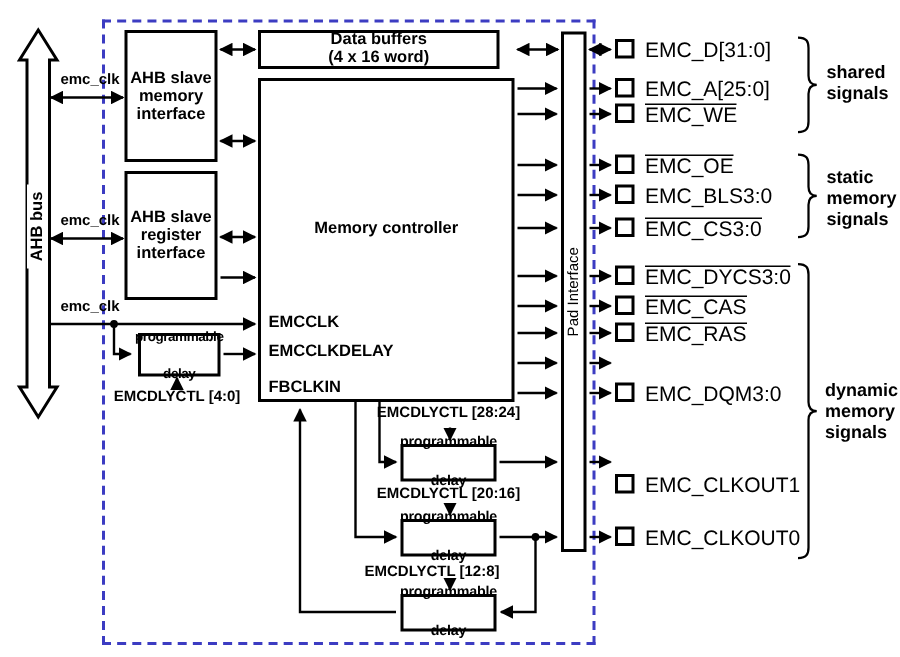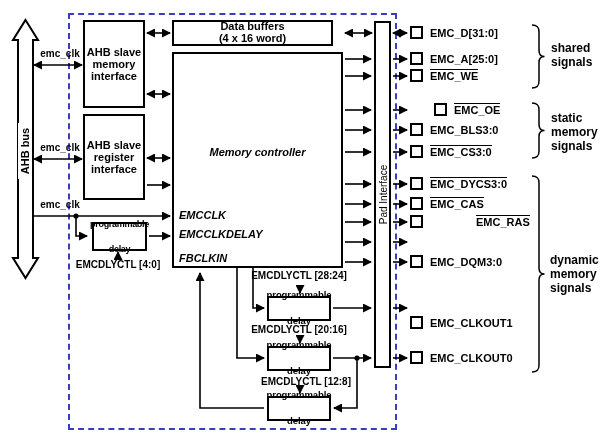--- a/index.html
+++ b/index.html
@@ -3,39 +3,39 @@
 <meta charset="utf-8">
 <style>
   html,body{margin:0;padding:0;background:#fff;}
   .canvas{position:relative;width:600px;height:438px;background:#fff;overflow:hidden;
           font-family:"Liberation Sans",sans-serif;color:#000;}
   .dashed-frame{position:absolute;left:68px;top:13px;width:329px;height:417px;
           border:2px dashed #3c3cc2;box-sizing:border-box;z-index:0;}
   .box{position:absolute;border:2.5px solid #000;background:#fff;box-sizing:border-box;
           display:flex;flex-direction:column;align-items:center;justify-content:center;
           text-align:center;font-weight:bold;font-size:11px;line-height:1.12;z-index:1;}
-  .box.plain{display:block;font-style:italic;}
+  .box.plain{display:block;}
   .sm-title{position:absolute;left:0;right:0;top:92px;text-align:center;
           font-weight:bold;font-size:11px;line-height:1.18;}
   .sm-port{position:absolute;left:5px;font-size:11px;font-weight:bold;line-height:13px;}
   .delay{font-size:9.5px;line-height:1.12;letter-spacing:-0.1px;gap:15px;}
   .delay.small{font-size:9px;letter-spacing:-0.3px;}
   .wires{position:absolute;left:0;top:0;z-index:2;pointer-events:none;}
   .lbl{position:absolute;z-index:3;}
   .clk-label{width:56px;text-align:center;font-size:10px;font-weight:bold;}
   .ctl-label{width:120px;text-align:center;font-size:10px;font-weight:bold;}
   .rot{transform:rotate(-90deg);text-align:center;}
   .ahb-label{left:-3px;top:144px;width:56px;height:14px;background:#fff;
           font-size:11px;font-weight:bold;line-height:14px;}
   .pad-label{left:338px;top:188px;width:90px;height:13px;font-size:10px;
           font-weight:normal;line-height:13px;}
   .sig-row{position:absolute;left:410px;height:13px;display:flex;align-items:center;z-index:3;}
   .pad-sq{width:13px;height:13px;border:2.5px solid #000;box-sizing:border-box;
           background:#fff;margin-right:7px;flex:none;}
-  .sig-label{display:inline-block;font-size:11px;font-weight:bold;line-height:12px;}
+  .sig-label{display:inline-block;font-size:14px;font-weight:normal;line-height:12px;}
   .sig-label.ov{border-top:1.5px solid #000;padding-top:0.5px;}
   .group-label{font-size:12px;font-weight:bold;line-height:1.15;}
 </style>
 </head>
 <body>
 
 <div class="canvas">
 
   <div class="dashed-frame"></div>
 
@@ -81,61 +81,61 @@
     <div>delay</div>
   </div>
   <div class="box delay" style="left:267px;top:396px;width:64px;height:25px;">
     <div>programmable</div>
     <div>delay</div>
   </div>
 
   <div class="lbl ctl-label" style="left:58px;top:259px;">EMCDLYCTL [4:0]</div>
   <div class="lbl ctl-label" style="left:239px;top:270px;">EMCDLYCTL [28:24]</div>
   <div class="lbl ctl-label" style="left:239px;top:324px;">EMCDLYCTL [20:16]</div>
-  <div class="lbl ctl-label" style="left:246px;top:376px;">EMCDLYCTL [12:8]</div>
+  <div class="lbl ctl-label" style="left:228px;top:376px;">EMCDLYCTL [12:8]</div>
 
   <div class="lbl clk-label" style="left:32px;top:48px;">emc_clk</div>
   <div class="lbl clk-label" style="left:32px;top:142px;">emc_clk</div>
   <div class="lbl clk-label" style="left:32px;top:199px;">emc_clk</div>
 
   <div class="lbl rot ahb-label">AHB bus</div>
 
   <div class="sig-row" style="top:26px;">
       <span class="pad-sq"></span>
       <span class="sig-label">EMC_D[31:0]</span>
     </div>
   <div class="sig-row" style="top:52px;align-items:flex-end;">
       <span class="pad-sq"></span>
       <span class="sig-label">EMC_A[25:0]</span>
     </div>
   <div class="sig-row" style="top:69px;">
       <span class="pad-sq"></span>
       <span class="sig-label ov">EMC_WE</span>
     </div>
-  <div class="sig-row" style="top:103px;margin-left:24px;">
+  <div class="sig-row" style="top:103px;">
       <span class="pad-sq"></span>
       <span class="sig-label ov">EMC_OE</span>
     </div>
   <div class="sig-row" style="top:123px;">
       <span class="pad-sq"></span>
       <span class="sig-label">EMC_BLS3:0</span>
     </div>
   <div class="sig-row" style="top:145px;">
       <span class="pad-sq"></span>
       <span class="sig-label ov">EMC_CS3:0</span>
     </div>
   <div class="sig-row" style="top:177px;">
       <span class="pad-sq"></span>
       <span class="sig-label ov">EMC_DYCS3:0</span>
     </div>
   <div class="sig-row" style="top:197px;">
       <span class="pad-sq"></span>
       <span class="sig-label ov">EMC_CAS</span>
     </div>
-  <div class="sig-row" style="top:215px;gap:46px;">
+  <div class="sig-row" style="top:215px;">
       <span class="pad-sq"></span>
       <span class="sig-label ov">EMC_RAS</span>
     </div>
   <div class="sig-row" style="top:255px;">
       <span class="pad-sq"></span>
       <span class="sig-label">EMC_DQM3:0</span>
     </div>
   <div class="sig-row" style="top:316px;">
       <span class="pad-sq"></span>
       <span class="sig-label">EMC_CLKOUT1</span>

